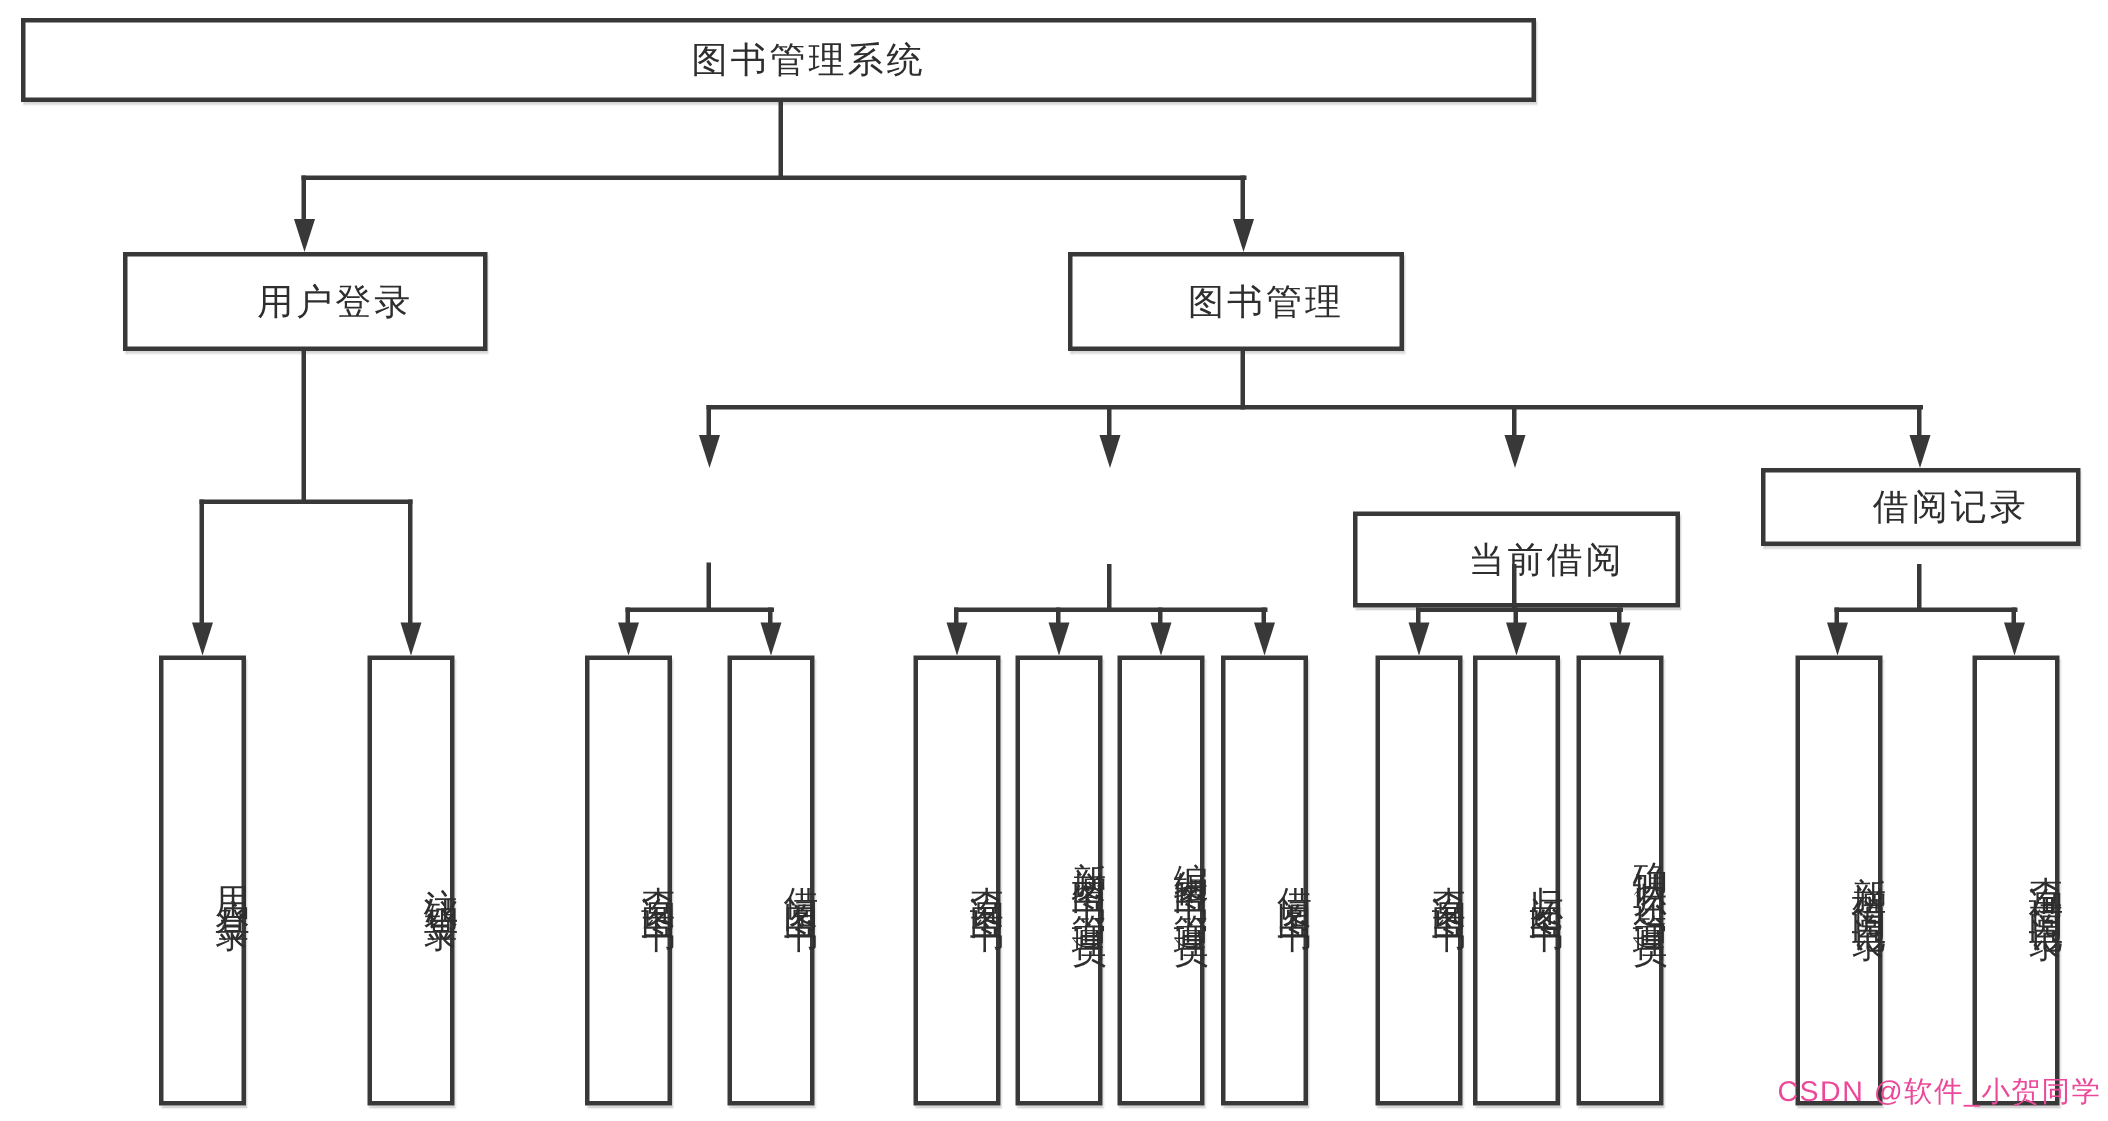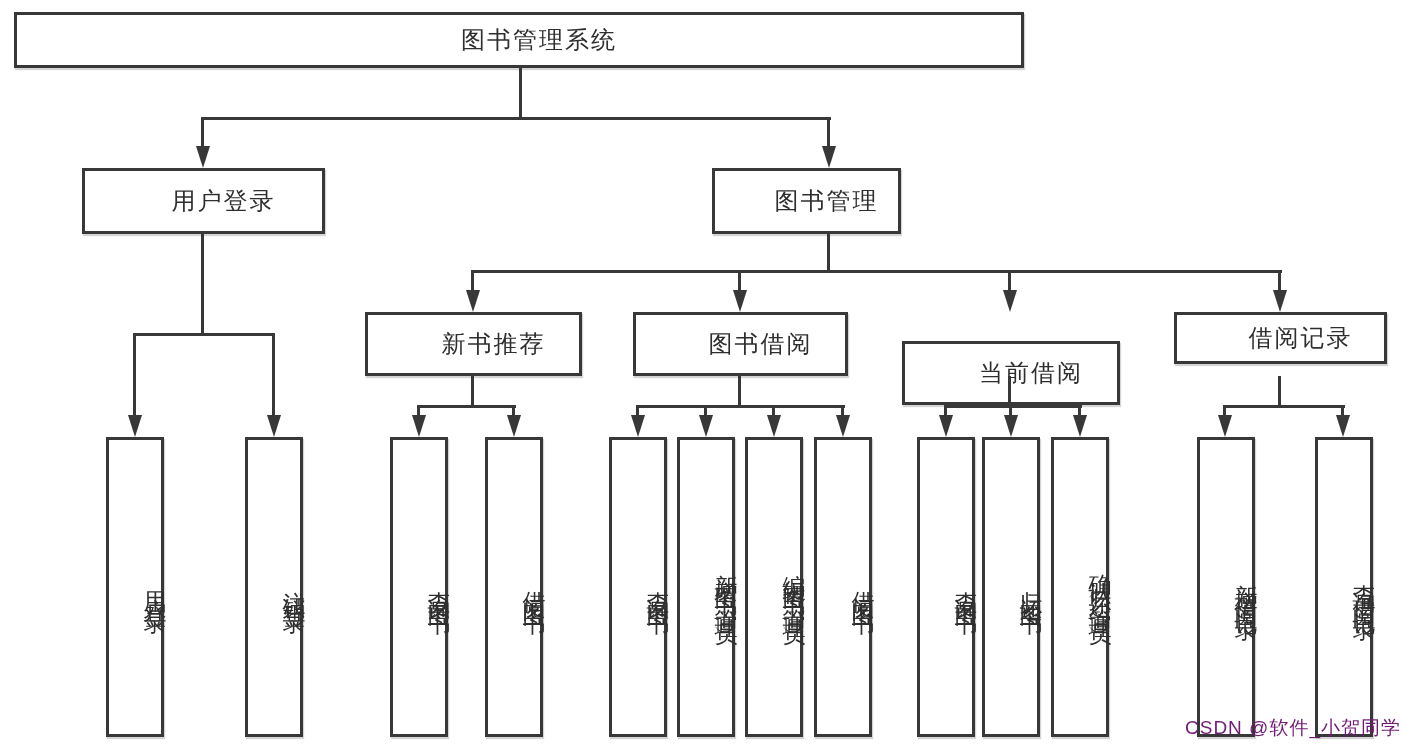--- a/index.html
+++ b/index.html
@@ -20,60 +20,58 @@
   .vline, .hline { position:absolute; background:#383838; }
   .vline { width:3px; }
   .hline { height:3px; }
   .arrowhead {
     position:absolute; width:0; height:0;
     border-left:7px solid transparent; border-right:7px solid transparent;
     border-top:22px solid #383838;
   }
   .watermark {
     position:absolute; left:1185px; top:715px; font-size:19px;
-    color:#701a75; letter-spacing:1px; white-space:nowrap;
+    color:#ec4899; letter-spacing:1px; white-space:nowrap;
   }
 </style>
 </head>
 <body>
 
 <div class="canvas">
 
   <div class="box" style="left:14px; top:12px; width:1010px; height:56px;">图书管理系统</div>
 
   <div class="vline" style="left:519px; top:67px; height:53px;"></div>
   <div class="hline" style="left:201px; top:117px; width:630px;"></div>
   <div class="vline" style="left:201px; top:117px; height:30px;"></div>
   <div class="arrowhead" style="left:196px; top:146px;"></div>
   <div class="vline" style="left:827px; top:117px; height:30px;"></div>
   <div class="arrowhead" style="left:822px; top:146px;"></div>
 
   <div class="box" style="left:82px; top:168px; width:243px; height:66px;">用户登录</div>
-  <div class="box" style="left:712px; top:168px; width:189px; height:66px;">图书管理</div>
+  <div class="box" style="left:712px; top:168px; width:224px; height:66px;">图书管理</div>
 
   <div class="vline" style="left:201px; top:234px; height:102px;"></div>
   <div class="hline" style="left:133px; top:333px; width:142px;"></div>
   <div class="vline" style="left:133px; top:333px; height:83px;"></div>
   <div class="arrowhead" style="left:128px; top:415px;"></div>
   <div class="vline" style="left:272px; top:333px; height:83px;"></div>
   <div class="arrowhead" style="left:267px; top:415px;"></div>
 
   <div class="vline" style="left:827px; top:233px; height:40px;"></div>
   <div class="hline" style="left:471px; top:270px; width:811px;"></div>
   <div class="vline" style="left:471px; top:270px; height:22px;"></div>
   <div class="arrowhead" style="left:466px; top:290px;"></div>
   <div class="vline" style="left:738px; top:270px; height:22px;"></div>
   <div class="arrowhead" style="left:733px; top:290px;"></div>
   <div class="vline" style="left:1008px; top:270px; height:22px;"></div>
   <div class="arrowhead" style="left:1003px; top:290px;"></div>
   <div class="vline" style="left:1278px; top:270px; height:22px;"></div>
   <div class="arrowhead" style="left:1273px; top:290px;"></div>
 
-  <div class="box" style="left:365px; top:312px; width:217px; height:64px;">新书推荐</div>
-  <div class="box" style="left:633px; top:312px; width:215px; height:64px;">图书借阅</div>
   <div class="box" style="left:902px; top:312px; width:218px; height:64px;margin-top:29px;">当前借阅</div>
   <div class="box" style="left:1174px; top:312px; width:213px; height:52px;">借阅记录</div>
 
   <div class="vline" style="left:471px; top:375px; height:33px;"></div>
   <div class="hline" style="left:417px; top:405px; width:99px;"></div>
   <div class="vline" style="left:417px; top:405px; height:12px;"></div>
   <div class="arrowhead" style="left:412px; top:415px;"></div>
   <div class="vline" style="left:512px; top:405px; height:12px;"></div>
   <div class="arrowhead" style="left:507px; top:415px;"></div>
 

